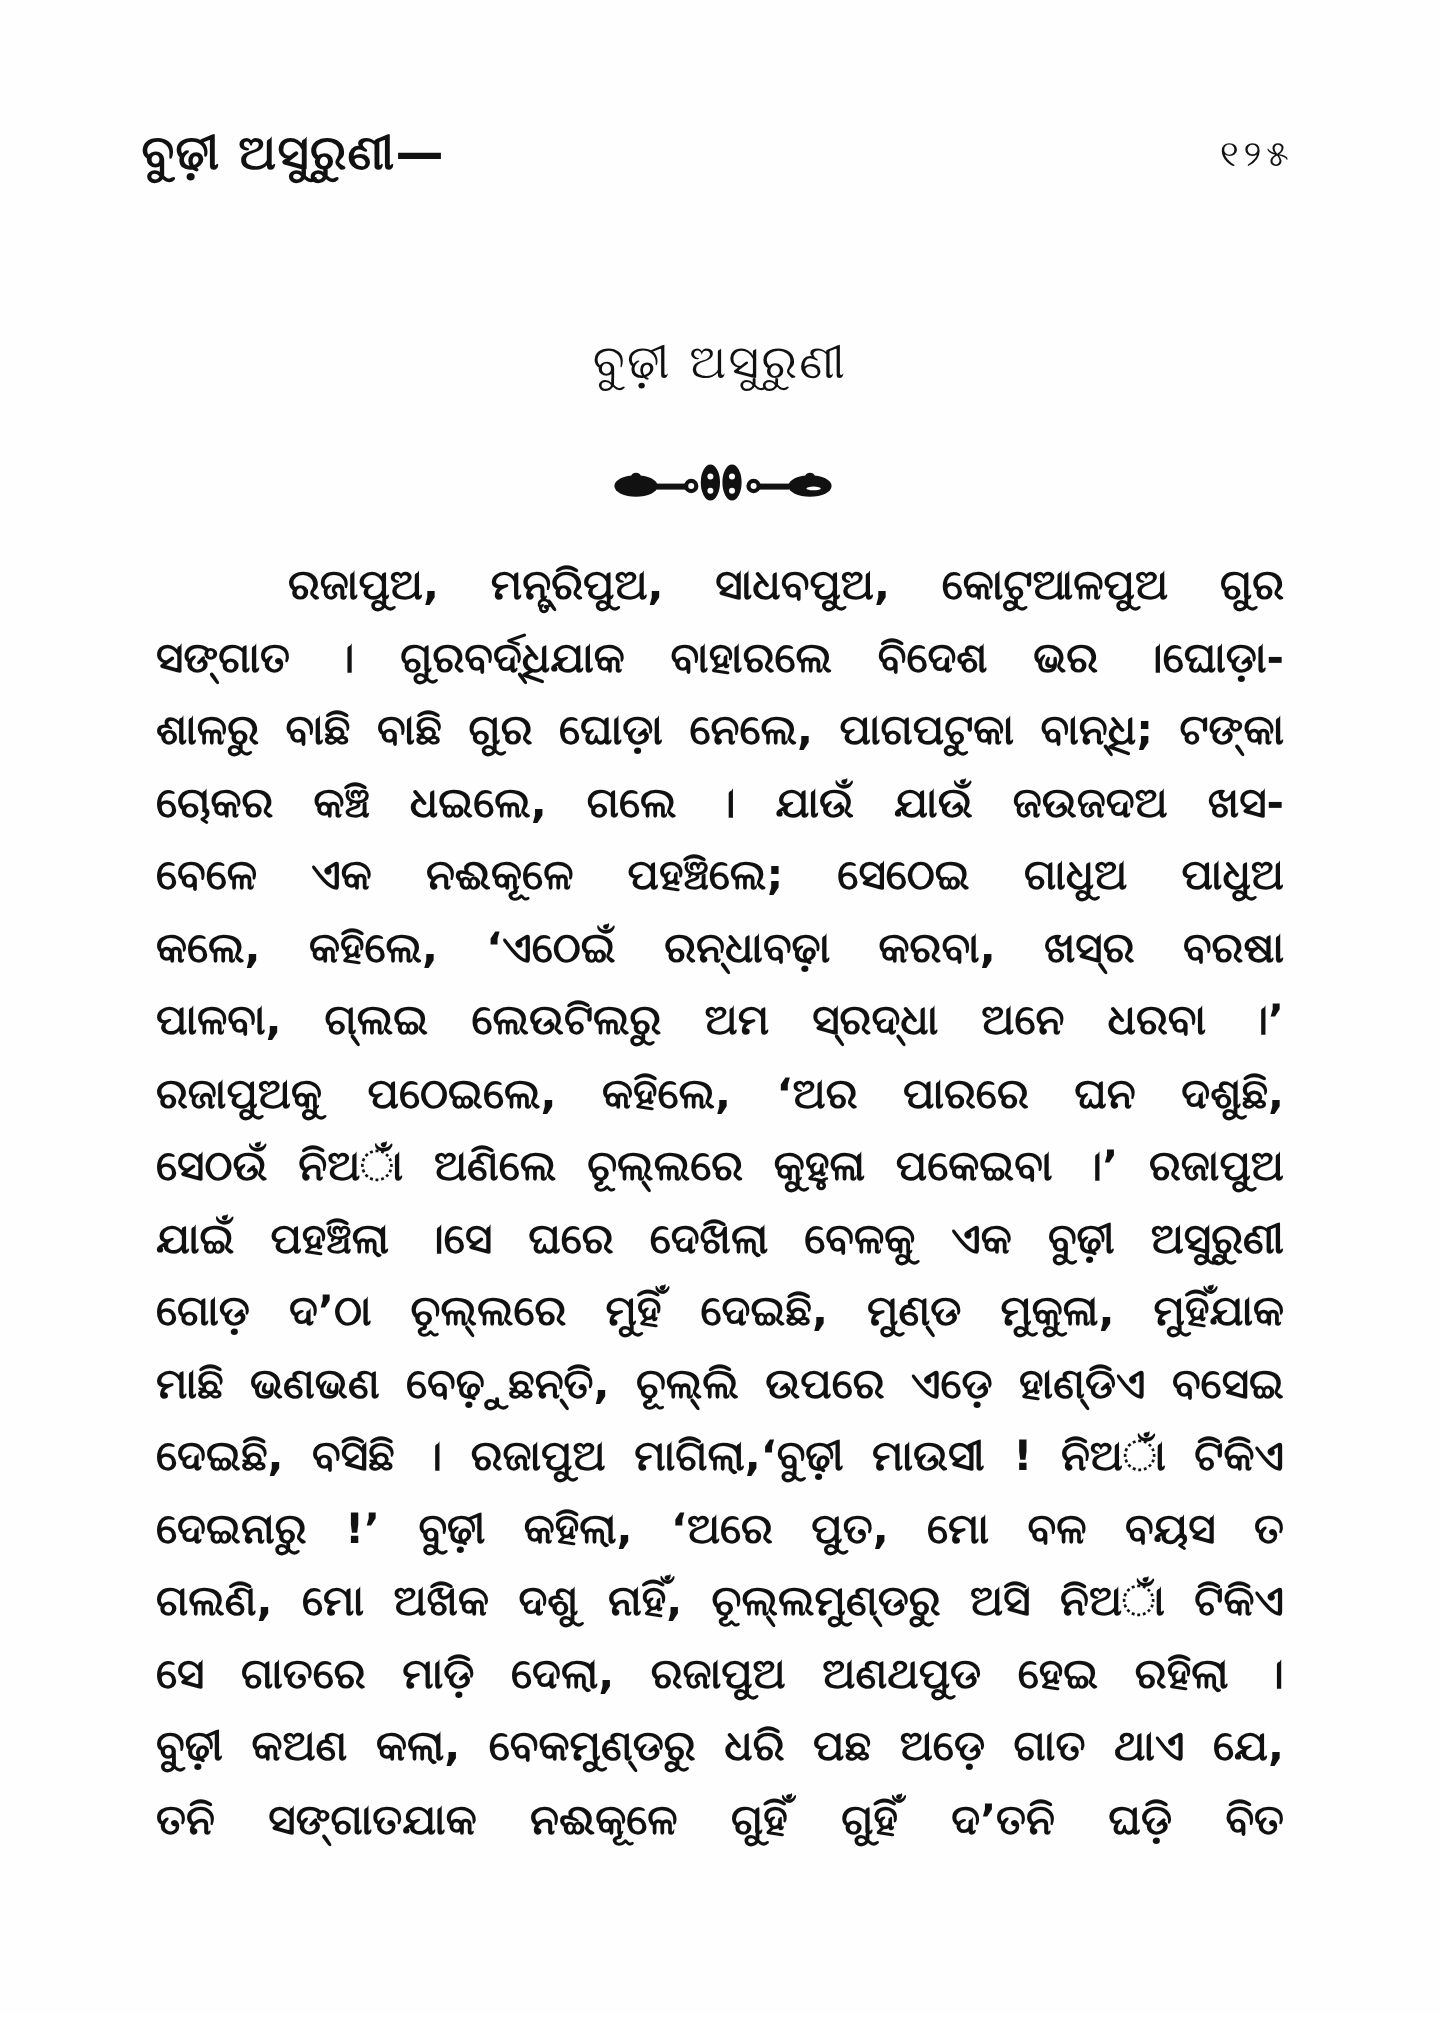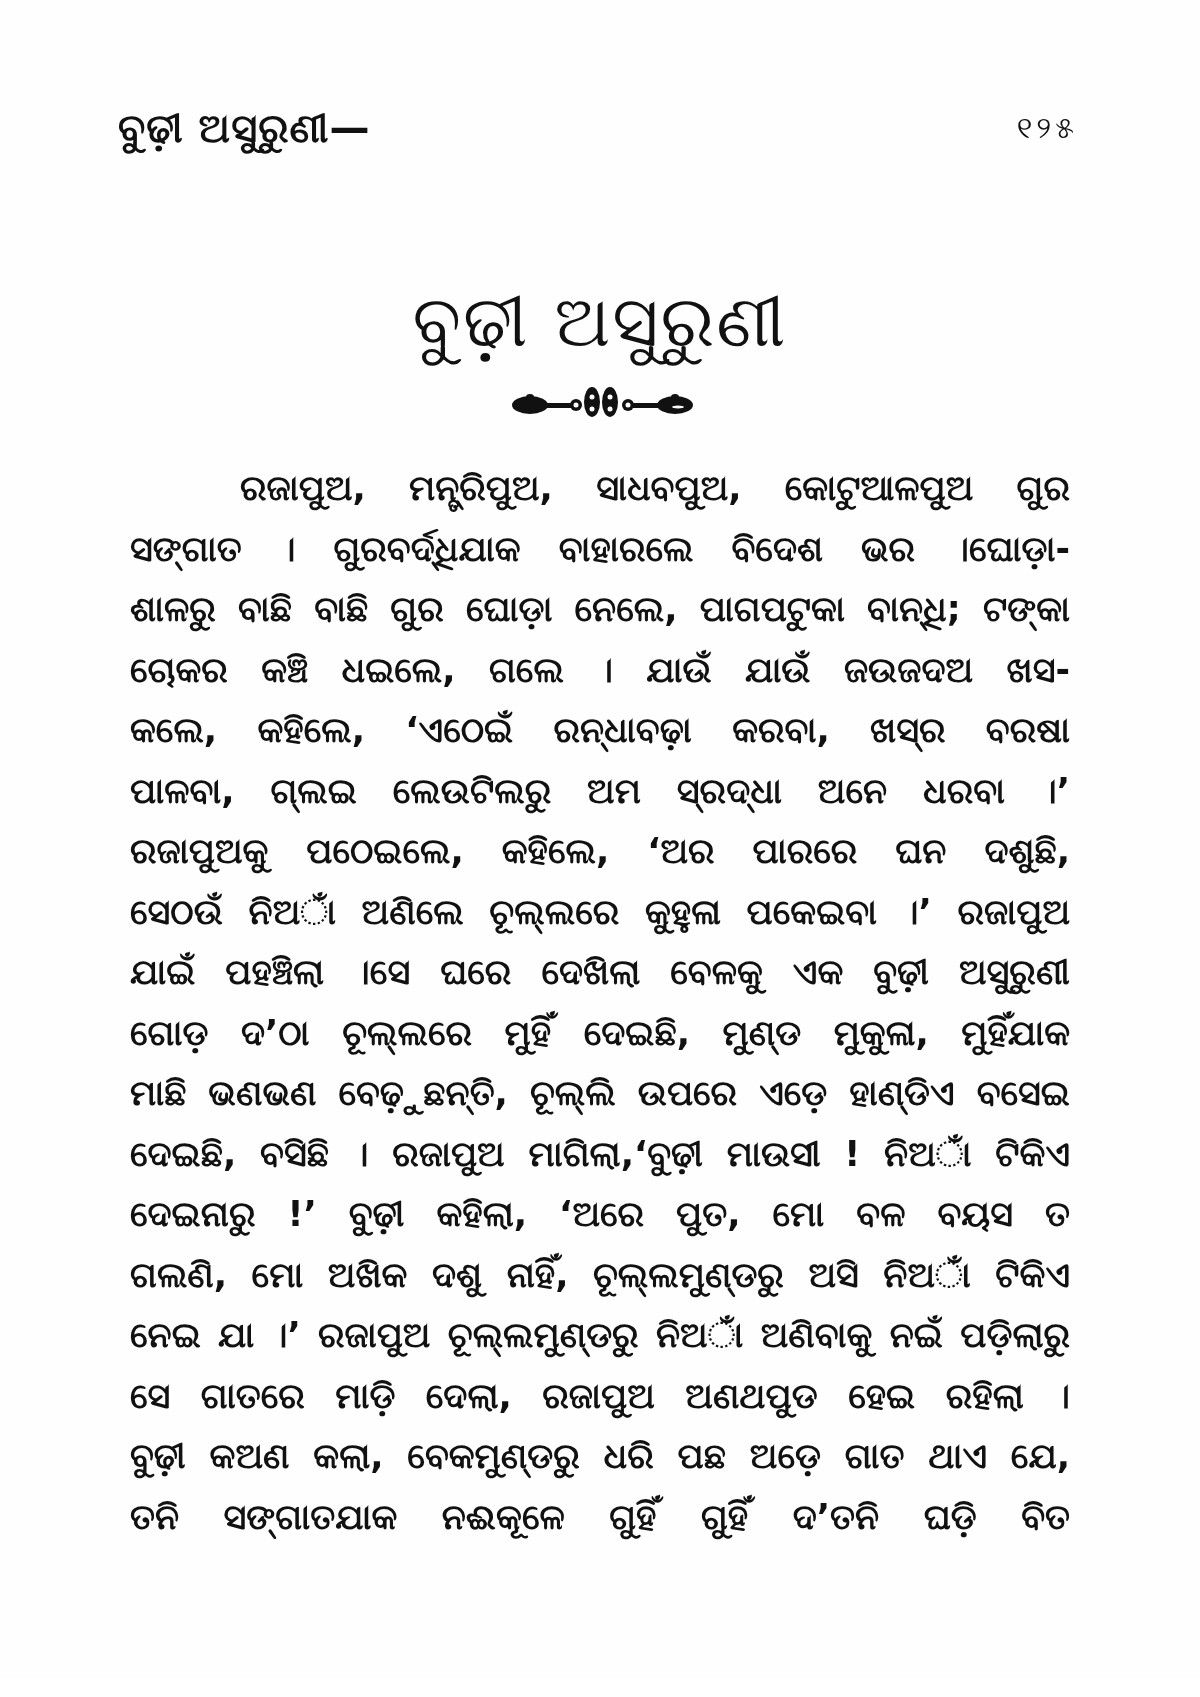--- a/index.html
+++ b/index.html
@@ -40,21 +40,21 @@
       font-size: 30px;
       font-weight: normal;
       letter-spacing: 4px;
     }
     .chapter-title {
       position: absolute;
       left: 0;
       width: 1200px;
       top: 280px;
       text-align: center;
-      font-size: 71px;
+      font-size: 39px;
       font-weight: normal;
       letter-spacing: 2px;
     }
     .ornament {
       position: absolute;
       left: 510px;
       top: 385px;
       width: 185px;
       height: 34px;
     }
@@ -108,29 +108,29 @@
     <ellipse cx="165" cy="20" rx="18" ry="9" fill="#111"></ellipse>
     <ellipse cx="165" cy="12" rx="4" ry="3" fill="#111"></ellipse>
     <ellipse cx="168" cy="22" rx="6" ry="1.5" fill="#fff"></ellipse>
   </svg>
 
   <div class="body-text">
     <div class="line indent">ରଜାପୁଅ,  ମନ୍ତ୍ରିପୁଅ,  ସାଧବପୁଅ,  କୋଟୁଆଳପୁଅ  ଗୁର</div>
     <div class="line">ସଙ୍ଗାତ ।  ଗୁରବର୍ଦ୍ଧିଯାକ  ବାହାରଲେ ବିଦେଶ  ଭର ।ଘୋଡ଼ା-</div>
     <div class="line">ଶାଳରୁ ବାଛି ବାଛି ଗୁର ଘୋଡ଼ା ନେଲେ, ପାଗପଟୁକା ବାନ୍ଧି; ଟଙ୍କା</div>
     <div class="line">ଚୋକର କଞ୍ଚି ଧଇଲେ, ଗଲେ ।  ଯାଉଁ ଯାଉଁ ଜଉଜଦଅ  ଖସ-</div>
+    <div class="line">ବେଳେ  ଏକ  ନଈକୂଳେ  ପହଞ୍ଚିଲେ; ସେଠେଇ  ଗାଧୁଅ  ପାଧୁଅ</div>
     <div class="line">କଲେ, କହିଲେ, ‘ଏଠେଇଁ  ରନ୍ଧାବଢ଼ା  କରବା, ଖସ୍ର  ବରଷା</div>
     <div class="line">ପାଳବା,  ଗ୍ଲଇ  ଲେଉଟିଲରୁ  ଅମ ସ୍ରଦ୍ଧା ଅନେ  ଧରବା ।’</div>
     <div class="line">ରଜାପୁଅକୁ ପଠେଇଲେ,  କହିଲେ, ‘ଅର ପାରରେ  ଘନ  ଦଶୁଛି,</div>
     <div class="line">ସେଠଉଁ ନିଅାଁ  ଅଣିଲେ ଚୂଲ୍ଲରେ କୁହୁଳା ପକେଇବା ।’ ରଜାପୁଅ</div>
     <div class="line">ଯାଇଁ  ପହଞ୍ଚିଲା ।ସେ ଘରେ ଦେଖିଲା ବେଳକୁ ଏକ ବୁଢ଼ୀ ଅସୁରୁଣୀ</div>
     <div class="line">ଗୋଡ଼ ଦ’ଠା ଚୂଲ୍ଲରେ  ମୁହିଁ  ଦେଇଛି,  ମୁଣ୍ଡ ମୁକୁଳା,  ମୁହିଁଯାକ</div>
     <div class="line">ମାଛି  ଭଣଭଣ ବେଢ଼ୁଛନ୍ତି, ଚୂଲ୍ଲି ଉପରେ ଏଡ଼େ ହାଣ୍ଡିଏ ବସେଇ</div>
     <div class="line">ଦେଇଛି,  ବସିଛି । ରଜାପୁଅ ମାଗିଲା,‘ବୁଢ଼ୀ ମାଉସୀ ! ନିଅାଁ  ଟିକିଏ</div>
     <div class="line">ଦେଇନାରୁ  !’  ବୁଢ଼ୀ  କହିଲା, ‘ଅରେ  ପୁତ, ମୋ ବଳ ବୟସ ତ</div>
     <div class="line">ଗଲଣି, ମୋ ଅଖିକ ଦଶୁ  ନାହିଁ,  ଚୂଲ୍ଲମୁଣ୍ଡରୁ  ଅସି ନିଅାଁ  ଟିକିଏ</div>
-    <div class="line">ନେଇ ଯା ।’ ରଜାପୁଅ ଚୂଲ୍ଲମୁଣ୍ଡରୁ ନିଅାଁ  ଅଣିବାକୁ ନଇଁ  ପଡ଼ିଲାରୁ</div>
     <div class="line">ସେ ଗାତରେ ମାଡ଼ି ଦେଲା, ରଜାପୁଅ  ଅଣଥପୁଡ  ହେଇ  ରହିଲା ।</div>
     <div class="line">ବୁଢ଼ୀ କଅଣ କଲା, ବେକମୁଣ୍ଡରୁ ଧରି ପଛ ଅଡ଼େ ଗାତ ଥାଏ ଯେ,</div>
     <div class="line">ତନି  ସଙ୍ଗାତଯାକ  ନଈକୂଳେ  ଗୁହିଁ  ଗୁହିଁ  ଦ’ତନି ଘଡ଼ି ବିତ</div>
   </div>
 
 </div>
 
 </body></html>

